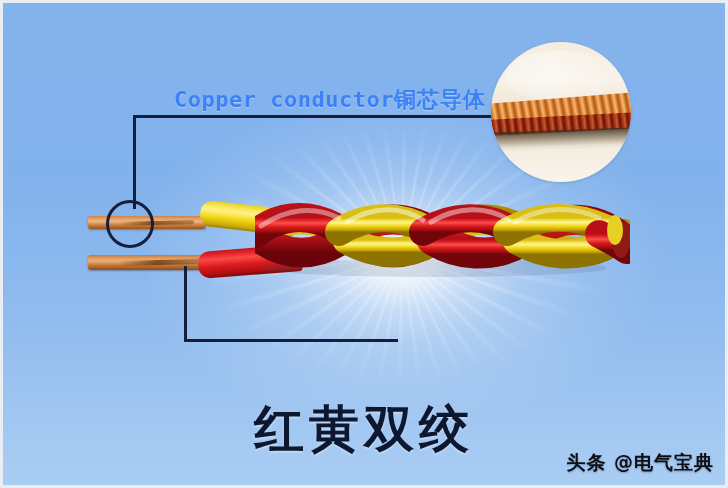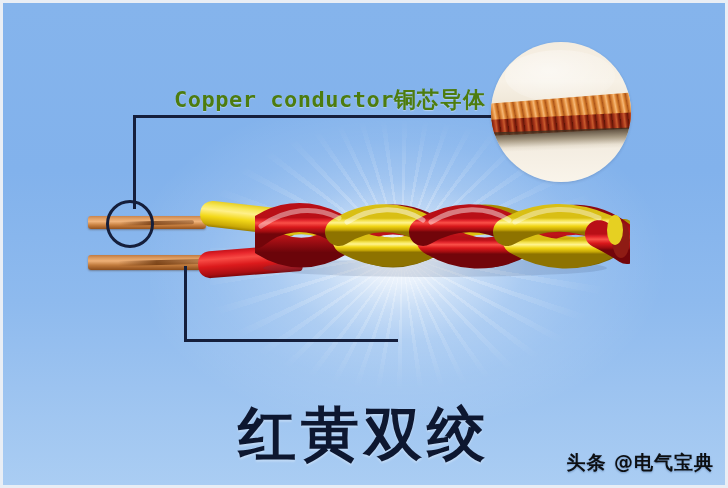--- a/index.html
+++ b/index.html
@@ -210,21 +210,21 @@
     position: absolute;
     left: 14px; top: 8px;
     width: 110px; height: 52px;
     border-radius: 50%;
     background: radial-gradient(ellipse at 40% 40%, rgba(255,255,255,0.55), rgba(255,255,255,0));
   }
 
   
   .label {
     position: absolute;
-    color: #4d7c0f;
+    color: #3b82f6;
     font-weight: 700;
     white-space: nowrap;
     letter-spacing: 0.5px;
     text-align: center;
   }
   .label-latin {
     font-family: "DejaVu Sans Mono", "Liberation Mono", monospace;
   }
   #label-copper {
     left: 174px; top: 85px;
@@ -241,21 +241,21 @@
     letter-spacing: 1px;
   }
 
   #title-cn {
     position: absolute;
     left: 0; top: 396px;
     width: 728px;
     text-align: center;
     font-family: "DejaVu Sans", sans-serif;
     font-weight: 700;
-    font-size: 58px;
+    font-size: 50px;
     letter-spacing: 5px;
     color: #0d1730;
     text-shadow: 0 2px 2px rgba(255,255,255,0.30);
   }
 
   #watermark {
     position: absolute;
     right: 14px; bottom: 12px;
     font-family: "DejaVu Sans", sans-serif;
     font-size: 19px;

